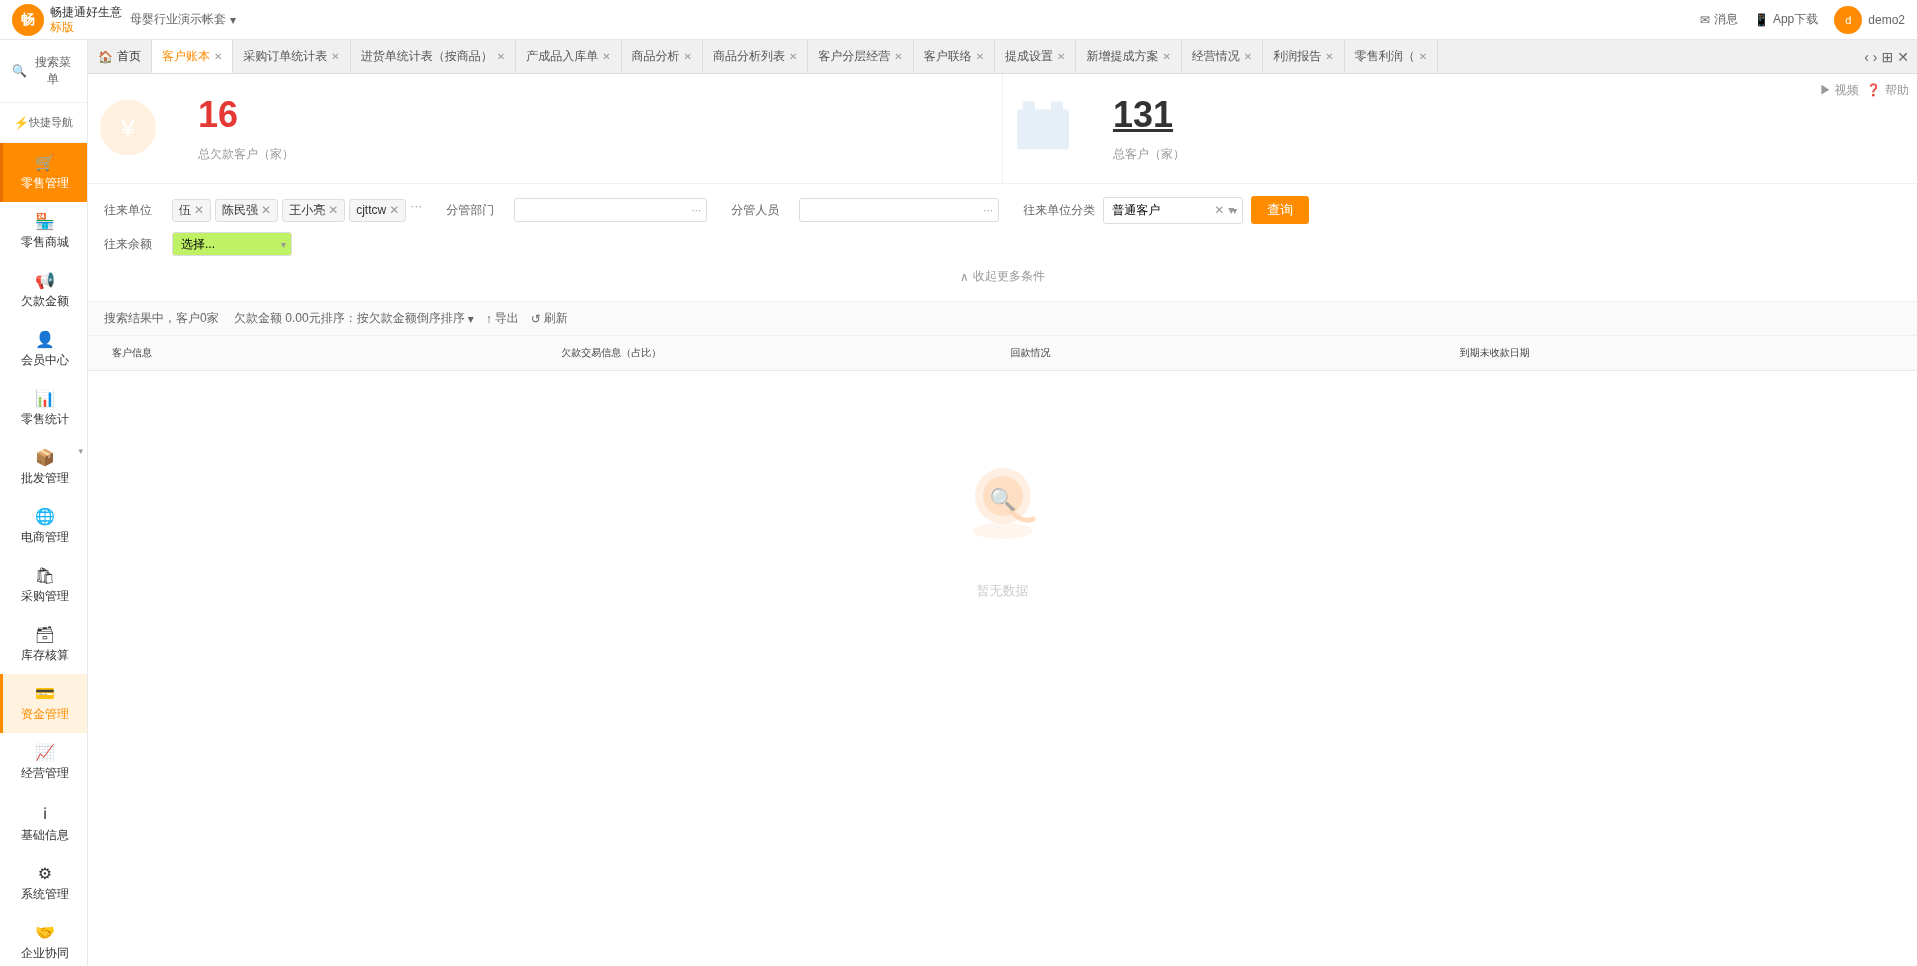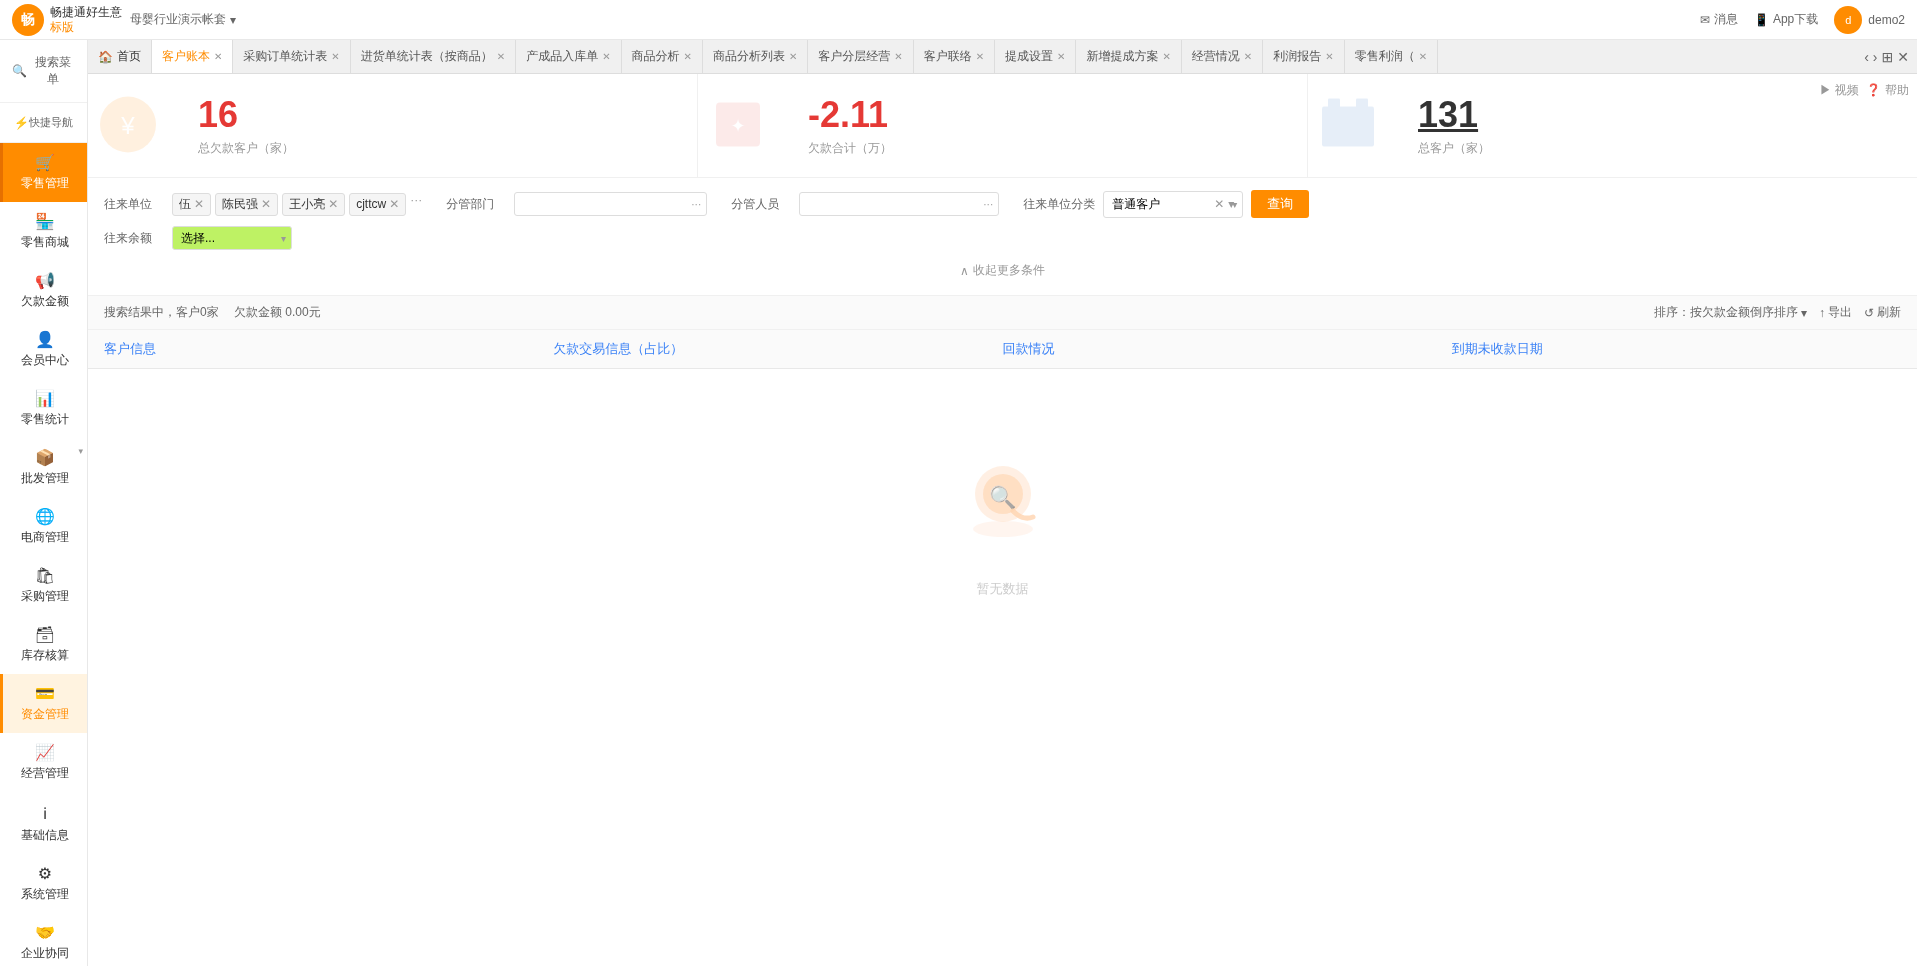--- a/index.html
+++ b/index.html
@@ -106,21 +106,21 @@
       display: flex;
       flex-direction: column;
       align-items: flex-start;
       border-right: 1px solid #f0f0f0;
       position: relative;
     }
     .summary-card:last-child { border-right: none; }
     .summary-value { font-size: 36px; font-weight: bold; color: #333; }
     .summary-value.red { color: #e53935; }
     .summary-value.blue { color: #333; text-decoration: underline; }
-    .summary-label { font-size: 12px; color: #999; margin-top: 4px; }
+    .summary-label { font-size: 12px; color: #999; margin-top: 10px; }
     .card-actions { position: absolute; top: 8px; right: 8px; display: flex; gap: 8px; font-size: 12px; color: #999; margin-left: 44px; }
     .card-actions span { cursor: pointer; }
 
     
     .filter-section {
       background: white;
       padding: 12px 16px;
       border-bottom: 1px solid #f0f0f0;
     }
     .filter-row { display: flex; align-items: center; gap: 8px; margin-bottom: 8px; flex-wrap: wrap; }
@@ -187,37 +187,36 @@
       border-radius: 3px;
       padding: 5px 16px;
       font-size: 13px;
       cursor: pointer;
     }
 
     
     .results-bar {
       display: flex;
       align-items: center;
-      justify-content: space-between;
       padding: 8px 16px;
       background: #fafafa;
       border-bottom: 1px solid #f0f0f0;
       font-size: 12px;
     }
     .results-bar-left { color: #666; }
     .results-bar-right { display: flex; align-items: center; gap: 12px; color: #666; }
     .results-bar-right span { cursor: pointer; display: flex; align-items: center; gap: 3px; }
     .table-header {
       display: grid;
       grid-template-columns: 2fr 2fr 2fr 2fr;
       background: #fafafa;
       border-bottom: 1px solid #e8e8e8;
       padding: 10px 16px;
     }
-    .table-header-cell { font-size: 13px; color: #3b82f6; font-weight: normal; }
+    .table-header-cell { font-size: 10px; color: #404040; font-weight: normal; margin-left: 8px; }
 
     
     .empty-state {
       display: flex;
       flex-direction: column;
       align-items: center;
       justify-content: center;
       padding: 80px 0;
       color: #ccc;
     }
@@ -410,32 +409,20 @@
 
           <div style="position:absolute;left:10px;top:50%;transform:translateY(-50%);opacity:0.12;">
             <svg width="60" height="60" viewBox="0 0 60 60">
               <circle cx="30" cy="30" r="28" fill="#ff8c00"></circle>
               <text x="50%" y="55%" dominant-baseline="middle" text-anchor="middle" font-size="24" fill="white">¥</text>
             </svg>
           </div>
           <div style="padding-left:80px;">
             <div class="summary-value red">16</div>
             <div class="summary-label">总欠款客户（家）</div>
-          </div>
-        </div>
-        <div class="summary-card">
-          <div style="position:absolute;left:10px;top:50%;transform:translateY(-50%);opacity:0.1;">
-            <svg width="60" height="60" viewBox="0 0 60 60">
-              <rect x="8" y="8" width="44" height="44" rx="4" fill="#e53935"></rect>
-              <text x="50%" y="55%" dominant-baseline="middle" text-anchor="middle" font-size="18" fill="white">✦</text>
-            </svg>
-          </div>
-          <div style="padding-left:80px;">
-            <div class="summary-value red">-2.11</div>
-            <div class="summary-label">欠款合计（万）</div>
           </div>
         </div>
         <div class="summary-card">
           <div class="card-actions">
             <span>▶ <span>视频</span></span>
             <span>❓ <span>帮助</span></span>
           </div>
           <div style="position:absolute;left:10px;top:50%;transform:translateY(-50%);opacity:0.1;">
             <svg width="60" height="60" viewBox="0 0 60 60">
               <rect x="4" y="12" width="52" height="40" rx="2" fill="#1565c0"></rect>

